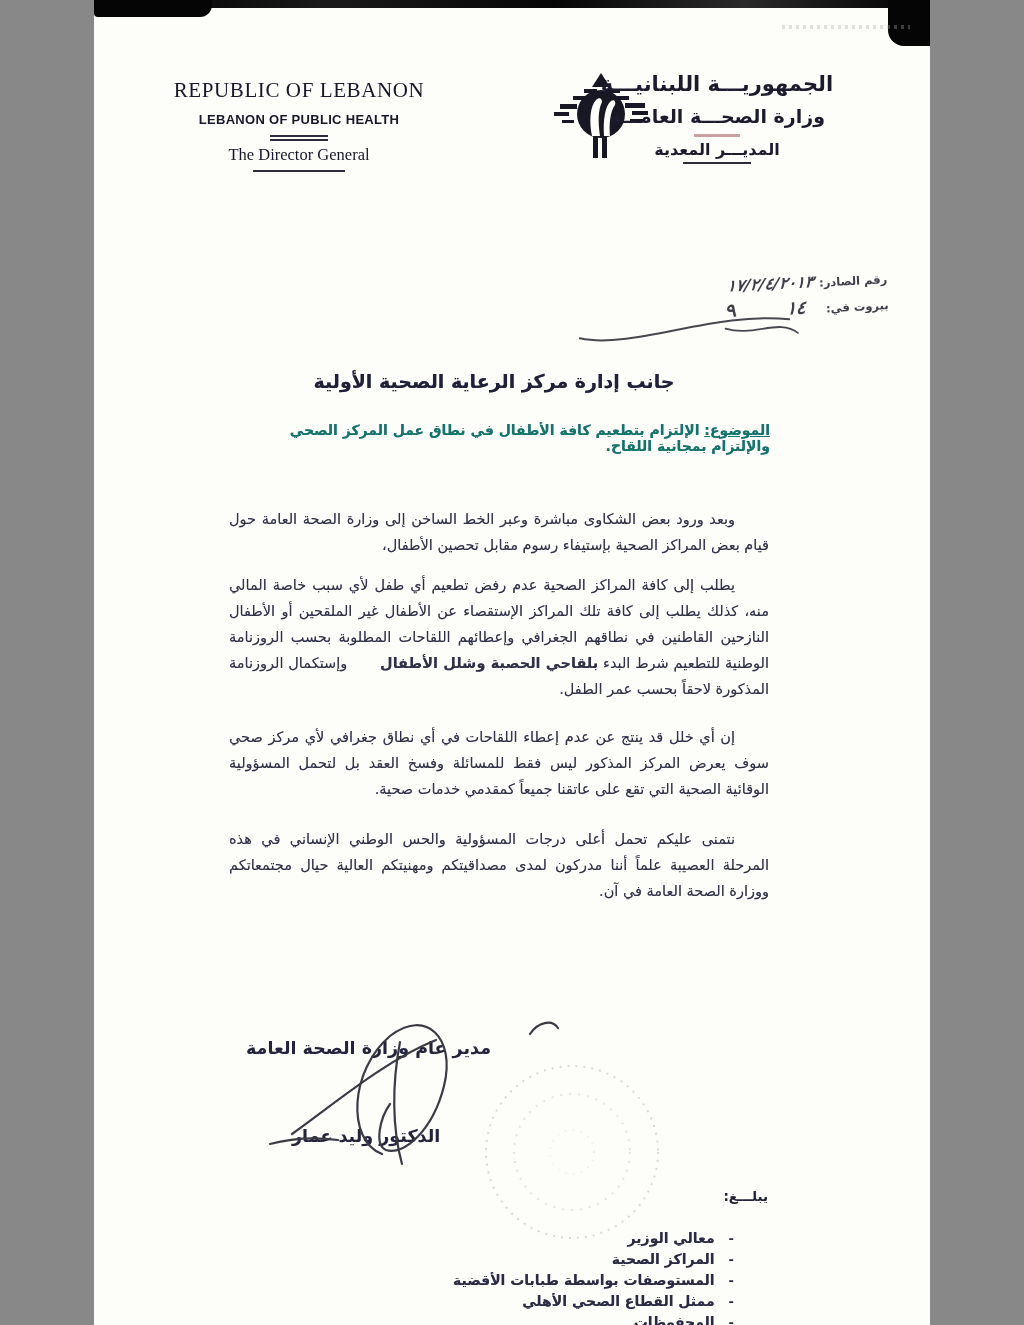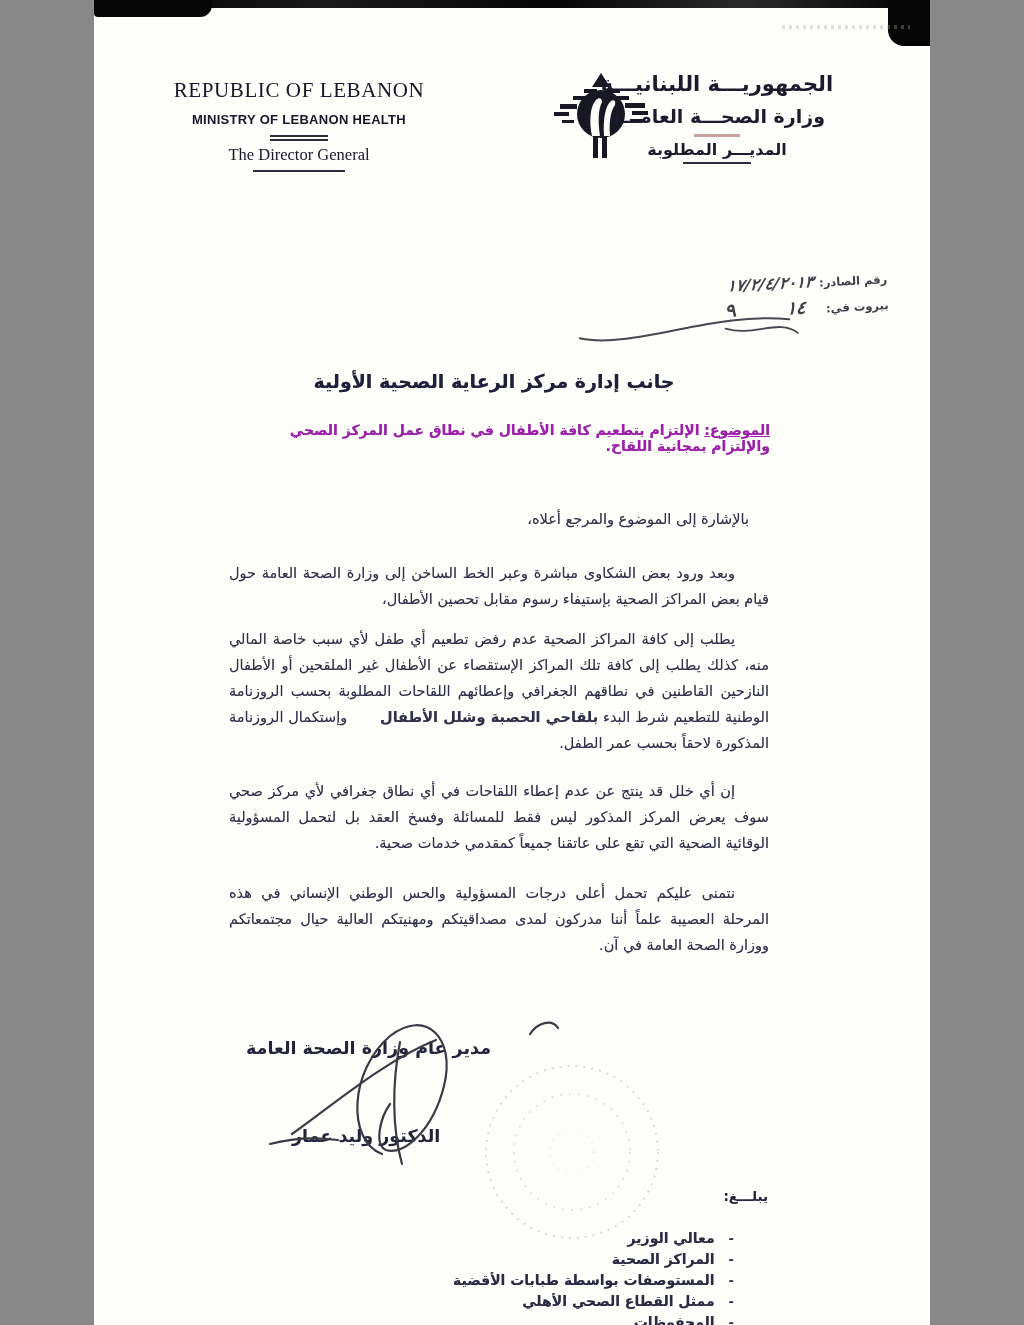--- a/index.html
+++ b/index.html
@@ -41,21 +41,21 @@
   .ref-label{font-size:11.5px;font-weight:bold;letter-spacing:.5px;}
   .ref-value{font-size:16px;font-style:italic;transform:skewX(-8deg);letter-spacing:1px;font-weight:bold;}
   .ref-day{font-size:18px;font-style:italic;font-weight:bold;transform:skewX(-6deg);margin-right:14px;}
   .ref-month{font-size:19px;font-style:italic;font-weight:bold;display:inline-block;transform:rotate(-14deg);margin-right:46px;}
   .ref-swoosh{position:absolute;left:-14px;top:30px;width:230px;height:42px;pointer-events:none;}
   
   .letter-title{position:absolute;left:200px;right:236px;top:370px;text-align:center;
     font-size:19px;font-weight:bold;direction:rtl;color:#20203a;
     text-shadow:0 0 .5px rgba(32,32,58,.55);}
   .subject{position:absolute;left:140px;right:160px;top:422px;direction:rtl;text-align:right;
-    font-size:14px;font-weight:bold;color:#a21caf;text-shadow:0 0 .4px rgba(42,42,66,.5);}
+    font-size:14px;font-weight:bold;color:#0f766e;text-shadow:0 0 .4px rgba(42,42,66,.5);}
   .subject-label{text-decoration:underline;}
   .body-text{position:absolute;left:135px;right:161px;top:506px;direction:rtl;
     font-size:14.5px;line-height:26px;color:#30304a;text-align:justify;
     text-shadow:0 0 .4px rgba(48,48,74,.45);}
   .body-text p{margin:0;text-indent:34px;}
   .salutation{text-indent:20px !important;margin-bottom:28px !important;}
   .p1{margin-bottom:14px !important;}
   .p2{margin-bottom:26px !important;}
   .p3{margin-bottom:22px !important;}
   .p4{margin-bottom:24px !important;}
@@ -77,21 +77,21 @@
 
 <div class="page">
 
   <div class="art-top-strip"></div>
   <div class="art-corner-left"></div>
   <div class="art-corner-right"></div>
   <div class="art-fax-line"></div>
 
   <div class="lh-en">
     <div class="lh-en-l1">REPUBLIC OF LEBANON</div>
-    <div class="lh-en-l2">MINISTRY OF LEBANON HEALTH</div>
+    <div class="lh-en-l2">LEBANON OF PUBLIC HEALTH</div>
     <div class="rules">
       <div class="rule-sm"></div>
         <div class="rule-sm" style="margin-top:2px;"></div>
     </div>
     <div class="lh-en-l3">The Director General</div>
     <div class="rule-md"></div>
   </div>
 
   <svg class="logo" viewBox="0 0 110 100" aria-hidden="true">
     <g fill="#181824">
@@ -111,21 +111,21 @@
       <path d="M56,66 L56,88 L61,88 L61,66 Z"></path>
     </g>
     <path d="M46,66 C43,52 44,36 50,30 C53,27 56,28 56,32 C52,40 52,52 54,66 Z" fill="#fdfdfa"></path>
     <path d="M58,66 C57,50 59,36 65,31 C68,29 70,31 69,35 C64,42 63,54 64,66 Z" fill="#fdfdfa"></path>
   </svg>
 
   <div class="lh-ar">
     <div class="lh-ar-l1">الجمهوريـــة اللبنانيـــة</div>
     <div class="lh-ar-l2">وزارة الصحـــة العامـــة</div>
     <div class="rule-red"></div>
-    <div class="lh-ar-l3">المديـــر المطلوبة</div>
+    <div class="lh-ar-l3">المديـــر المعدية</div>
     <div class="rule-ar"></div>
   </div>
 
   <div class="ref">
     <div class="ref-line">
       <span class="ref-label">رقم الصادر:</span>
       <span class="ref-value">١٧/٢/٤/٢٠١٣</span>
     </div>
     <div class="ref-line" style="margin-top:4px;">
       <span class="ref-label">بيروت في:</span>
@@ -137,21 +137,20 @@
       <path d="M150,22 C178,32 204,14 222,30" fill="none" stroke="#47474f" stroke-width="1.8" stroke-linecap="round"></path>
     </svg>
   </div>
 
   <div class="letter-title">جانب إدارة مركز الرعاية الصحية الأولية</div>
   <div class="subject">
     <span class="subject-label">الموضوع:</span><span> الإلتزام بتطعيم كافة الأطفال في نطاق عمل المركز الصحي والإلتزام بمجانية اللقاح.</span>
   </div>
 
   <div class="body-text">
-    <p class="salutation">بالإشارة إلى الموضوع والمرجع أعلاه،</p>
     <p class="p1">وبعد ورود بعض الشكاوى مباشرة وعبر الخط الساخن إلى وزارة الصحة العامة حول قيام بعض المراكز الصحية بإستيفاء رسوم مقابل تحصين الأطفال،</p>
     <p class="p3"><span>يطلب إلى كافة المراكز الصحية عدم رفض تطعيم أي طفل لأي سبب خاصة المالي منه، كذلك يطلب إلى كافة تلك المراكز الإستقصاء عن الأطفال غير الملقحين أو الأطفال النازحين القاطنين في نطاقهم الجغرافي وإعطائهم اللقاحات المطلوبة بحسب الروزنامة الوطنية للتطعيم شرط البدء </span><span class="bold-inline">بلقاحي الحصبة وشلل الأطفال</span><span> وإستكمال الروزنامة المذكورة لاحقاً بحسب عمر الطفل.</span></p>
     <p class="p4">إن أي خلل قد ينتج عن عدم إعطاء اللقاحات في أي نطاق جغرافي لأي مركز صحي سوف يعرض المركز المذكور ليس فقط للمسائلة وفسخ العقد بل لتحمل المسؤولية الوقائية الصحية التي تقع على عاتقنا جميعاً كمقدمي خدمات صحية.</p>
     <p class="p5">نتمنى عليكم تحمل أعلى درجات المسؤولية والحس الوطني الإنساني في هذه المرحلة العصيبة علماً أننا مدركون لمدى مصداقيتكم ومهنيتكم العالية حيال مجتمعاتكم ووزارة الصحة العامة في آن.</p>
   </div>
 
   <svg class="stamp" viewBox="0 0 230 185" aria-hidden="true">
     <circle cx="115" cy="92" r="86" fill="none" stroke="#b9b9b0" stroke-width="2" stroke-dasharray="2 6" opacity="0.5"></circle>
     <circle cx="115" cy="92" r="58" fill="none" stroke="#c2c2b8" stroke-width="2" stroke-dasharray="2 7" opacity="0.38"></circle>
     <circle cx="115" cy="92" r="22" fill="none" stroke="#c6c6bc" stroke-width="2" stroke-dasharray="1 7" opacity="0.3"></circle>

